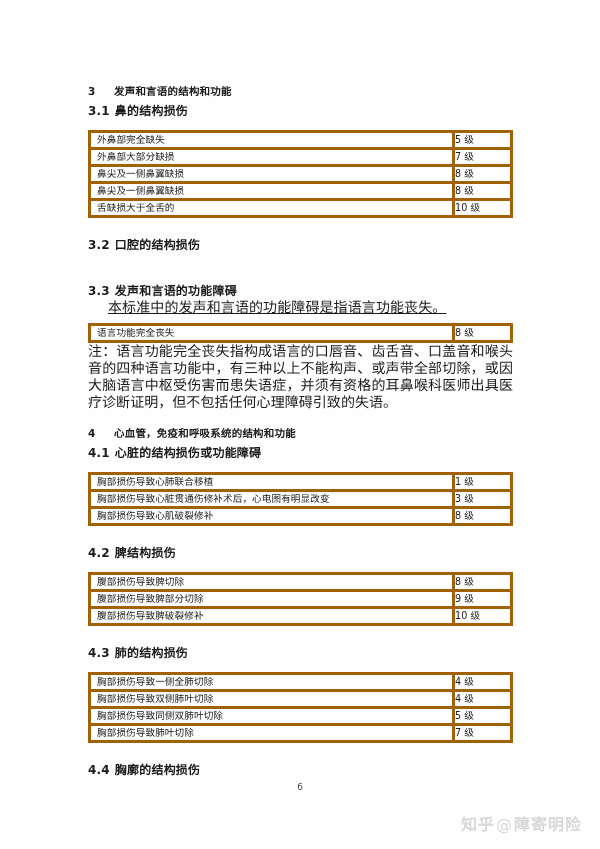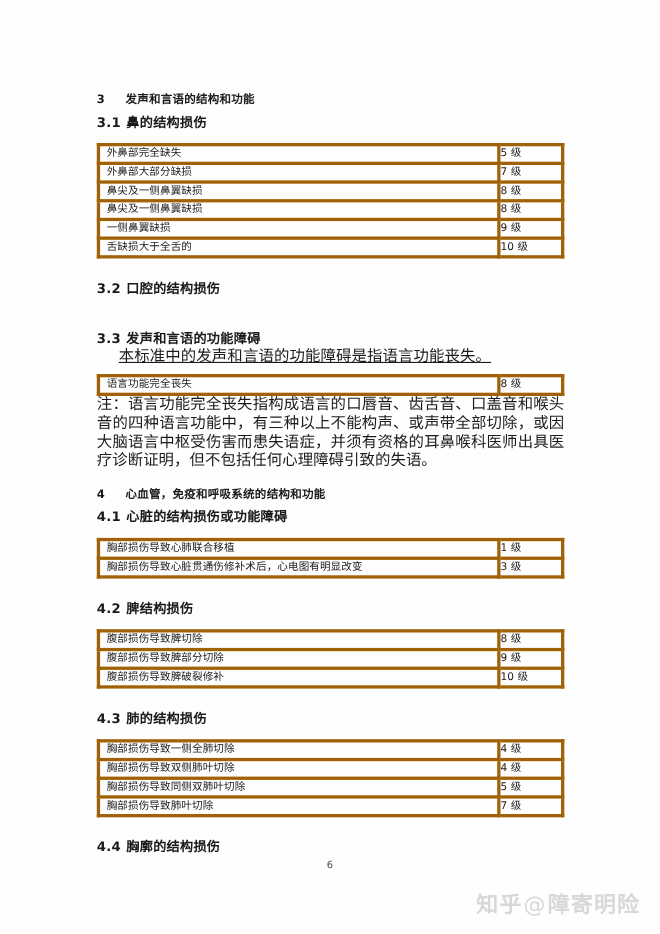--- a/index.html
+++ b/index.html
@@ -113,21 +113,21 @@
     top: 782px;
     text-align: center;
     font-size: 9px;
     color: #4a4a4a;
   }
 
   .watermark {
     position: absolute;
     right: 18px;
     bottom: 14px;
-    font-size: 20px;
+    font-size: 16px;
     font-weight: bold;
     color: #d8d8d8;
     letter-spacing: 1px;
     user-select: none;
     white-space: nowrap;
   }
   .watermark .wm-at {
     font-weight: normal;
     padding: 0 1px;
   }
@@ -158,24 +158,20 @@
         </tr>
         <tr>
           <td>鼻尖及一侧鼻翼缺损</td>
           <td class="grade">8 级</td>
         </tr>
         <tr>
           <td>鼻尖及一侧鼻翼缺损</td>
           <td class="grade">8 级</td>
         </tr>
         <tr>
-          <td>一侧鼻翼缺损</td>
-          <td class="grade">9 级</td>
-        </tr>
-        <tr>
           <td>舌缺损大于全舌的</td>
           <td class="grade">10 级</td>
         </tr>
       </tbody>
     </table>
 
     <div class="spacer-xl"></div>
 
     <h2 class="h2"><span class="num">3.2</span><span>口腔的结构损伤</span></h2>
 
@@ -213,20 +209,24 @@
 
     <table class="grade-table">
       <tbody>
         <tr>
           <td>胸部损伤导致心肺联合移植</td>
           <td class="grade">1 级</td>
         </tr>
         <tr>
           <td>胸部损伤导致心脏贯通伤修补术后，心电图有明显改变</td>
           <td class="grade">3 级</td>
+        </tr>
+        <tr>
+          <td>胸部损伤导致心肌破裂修补</td>
+          <td class="grade">8 级</td>
         </tr>
       </tbody>
     </table>
 
     <div class="spacer-xl"></div>
 
     <h2 class="h2"><span class="num">4.2</span><span>脾结构损伤</span></h2>
 
     <div class="spacer-m"></div>
 

